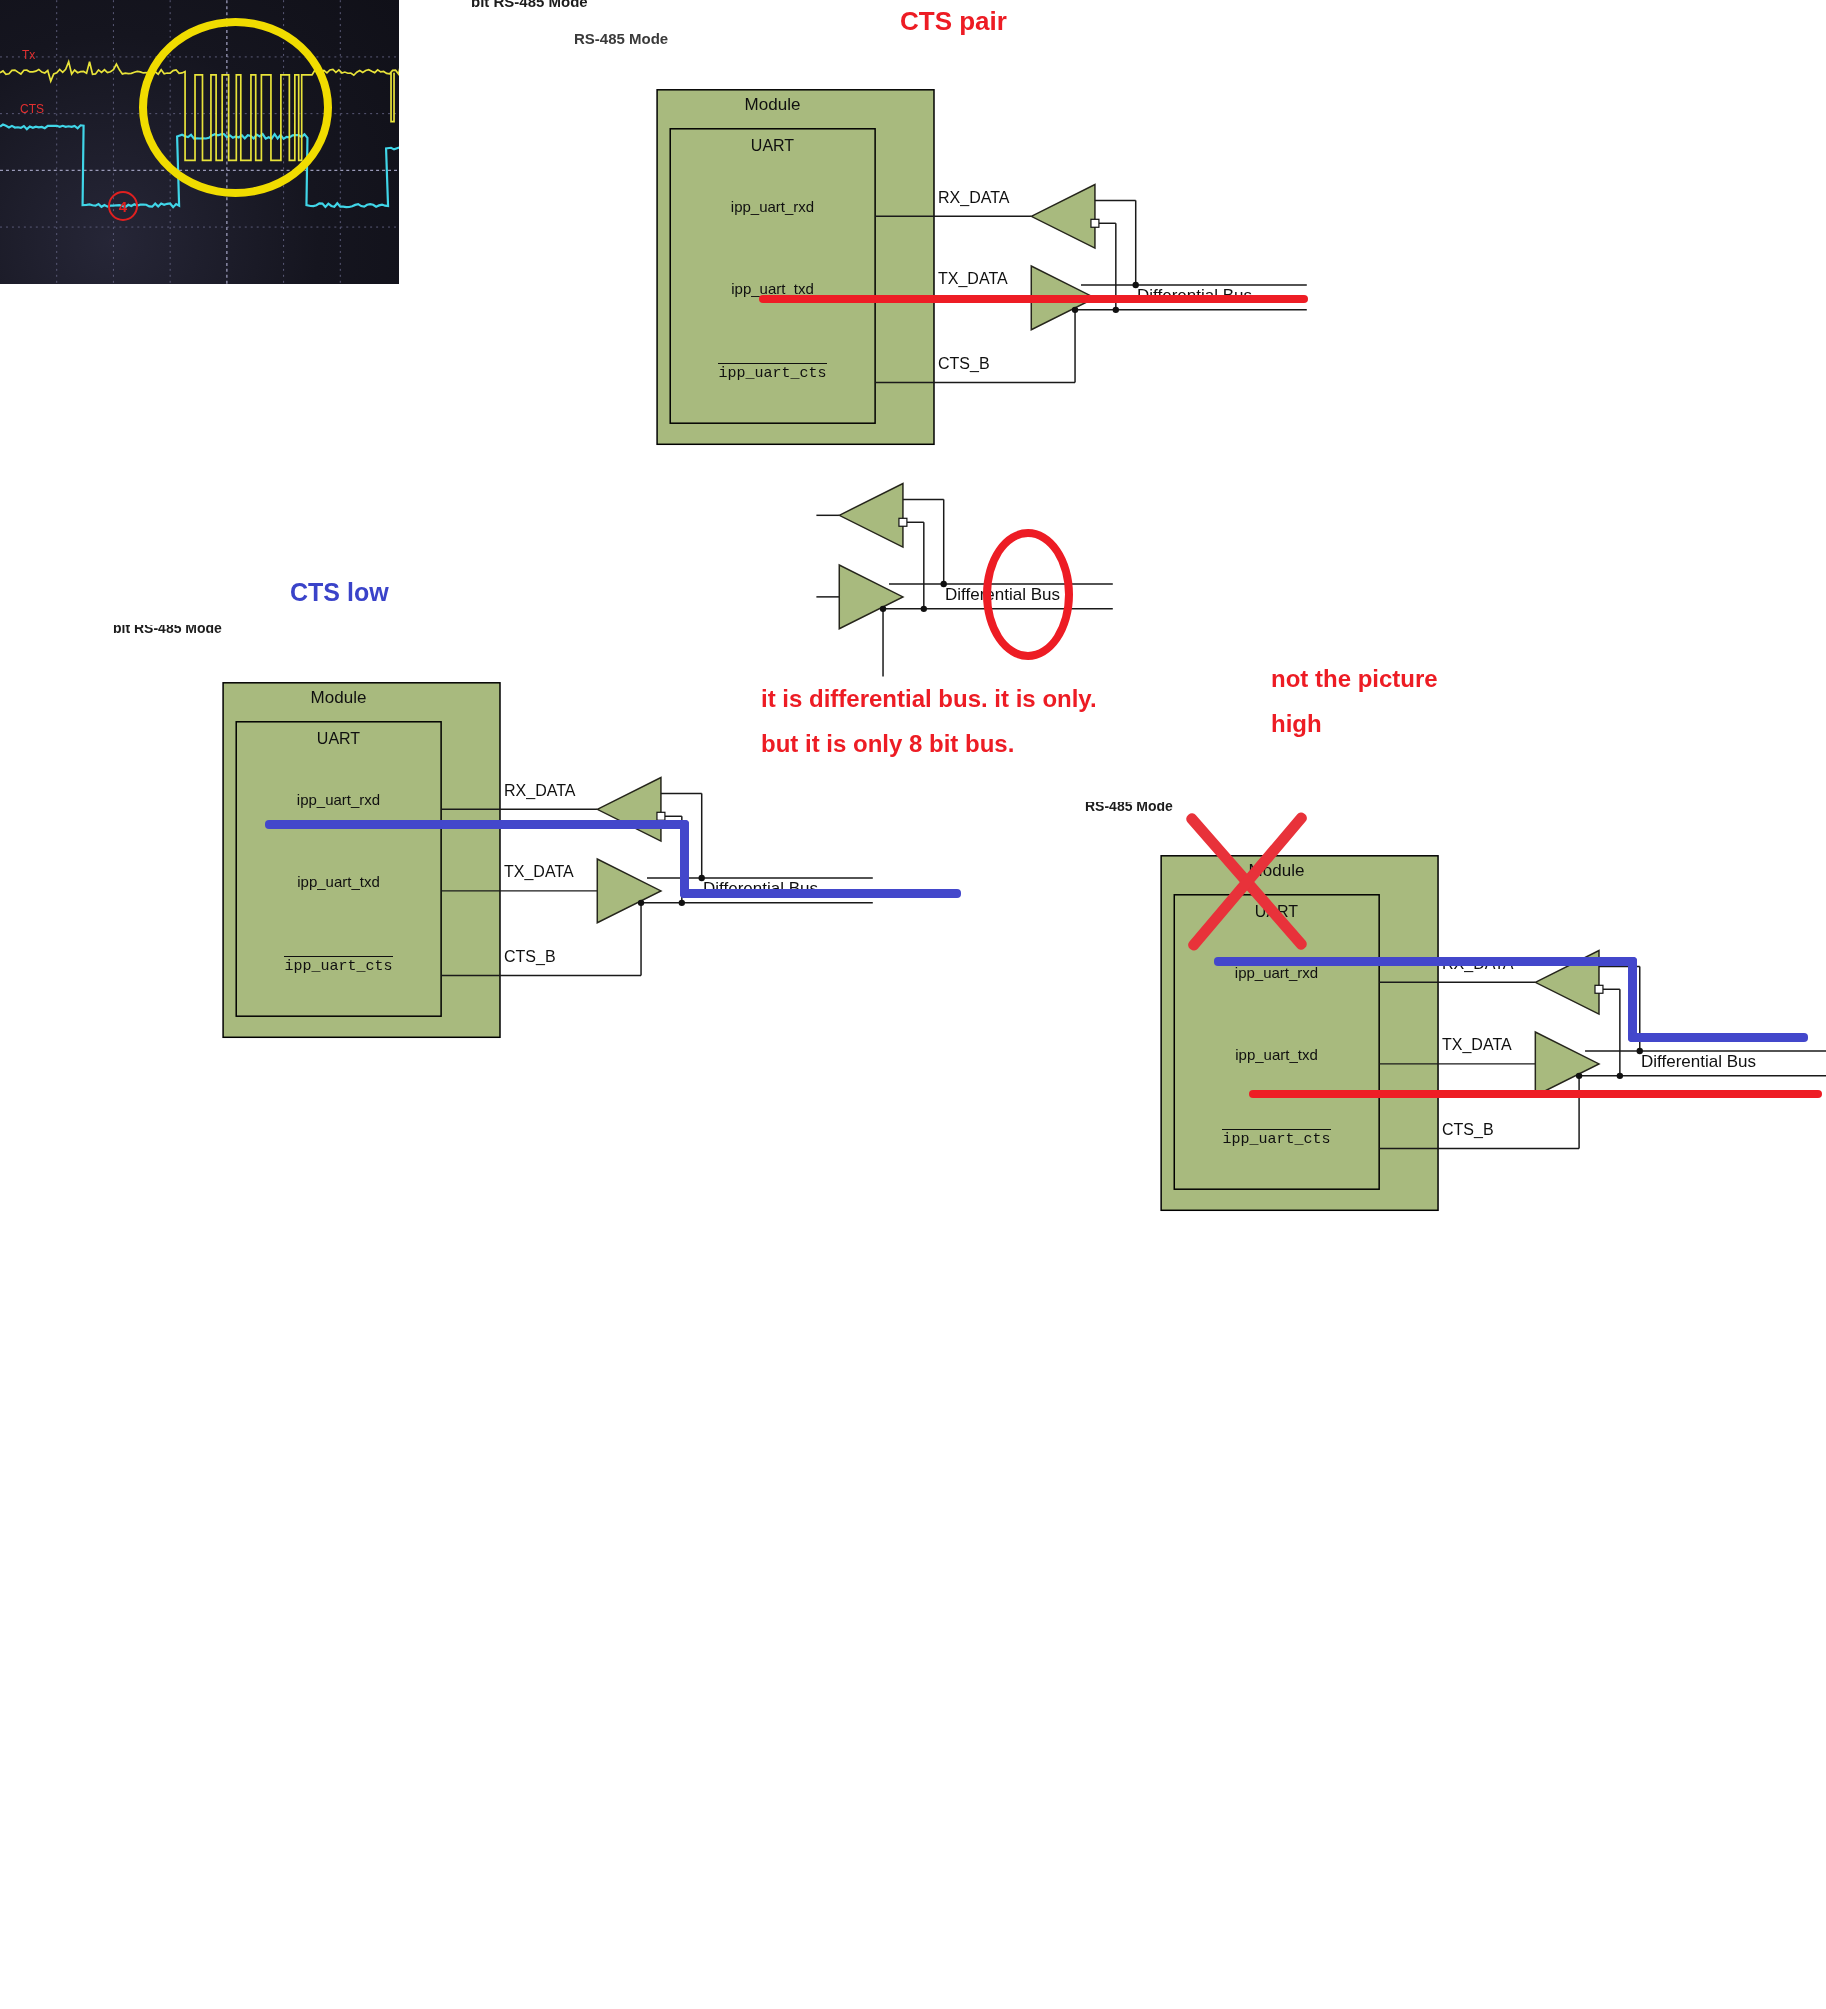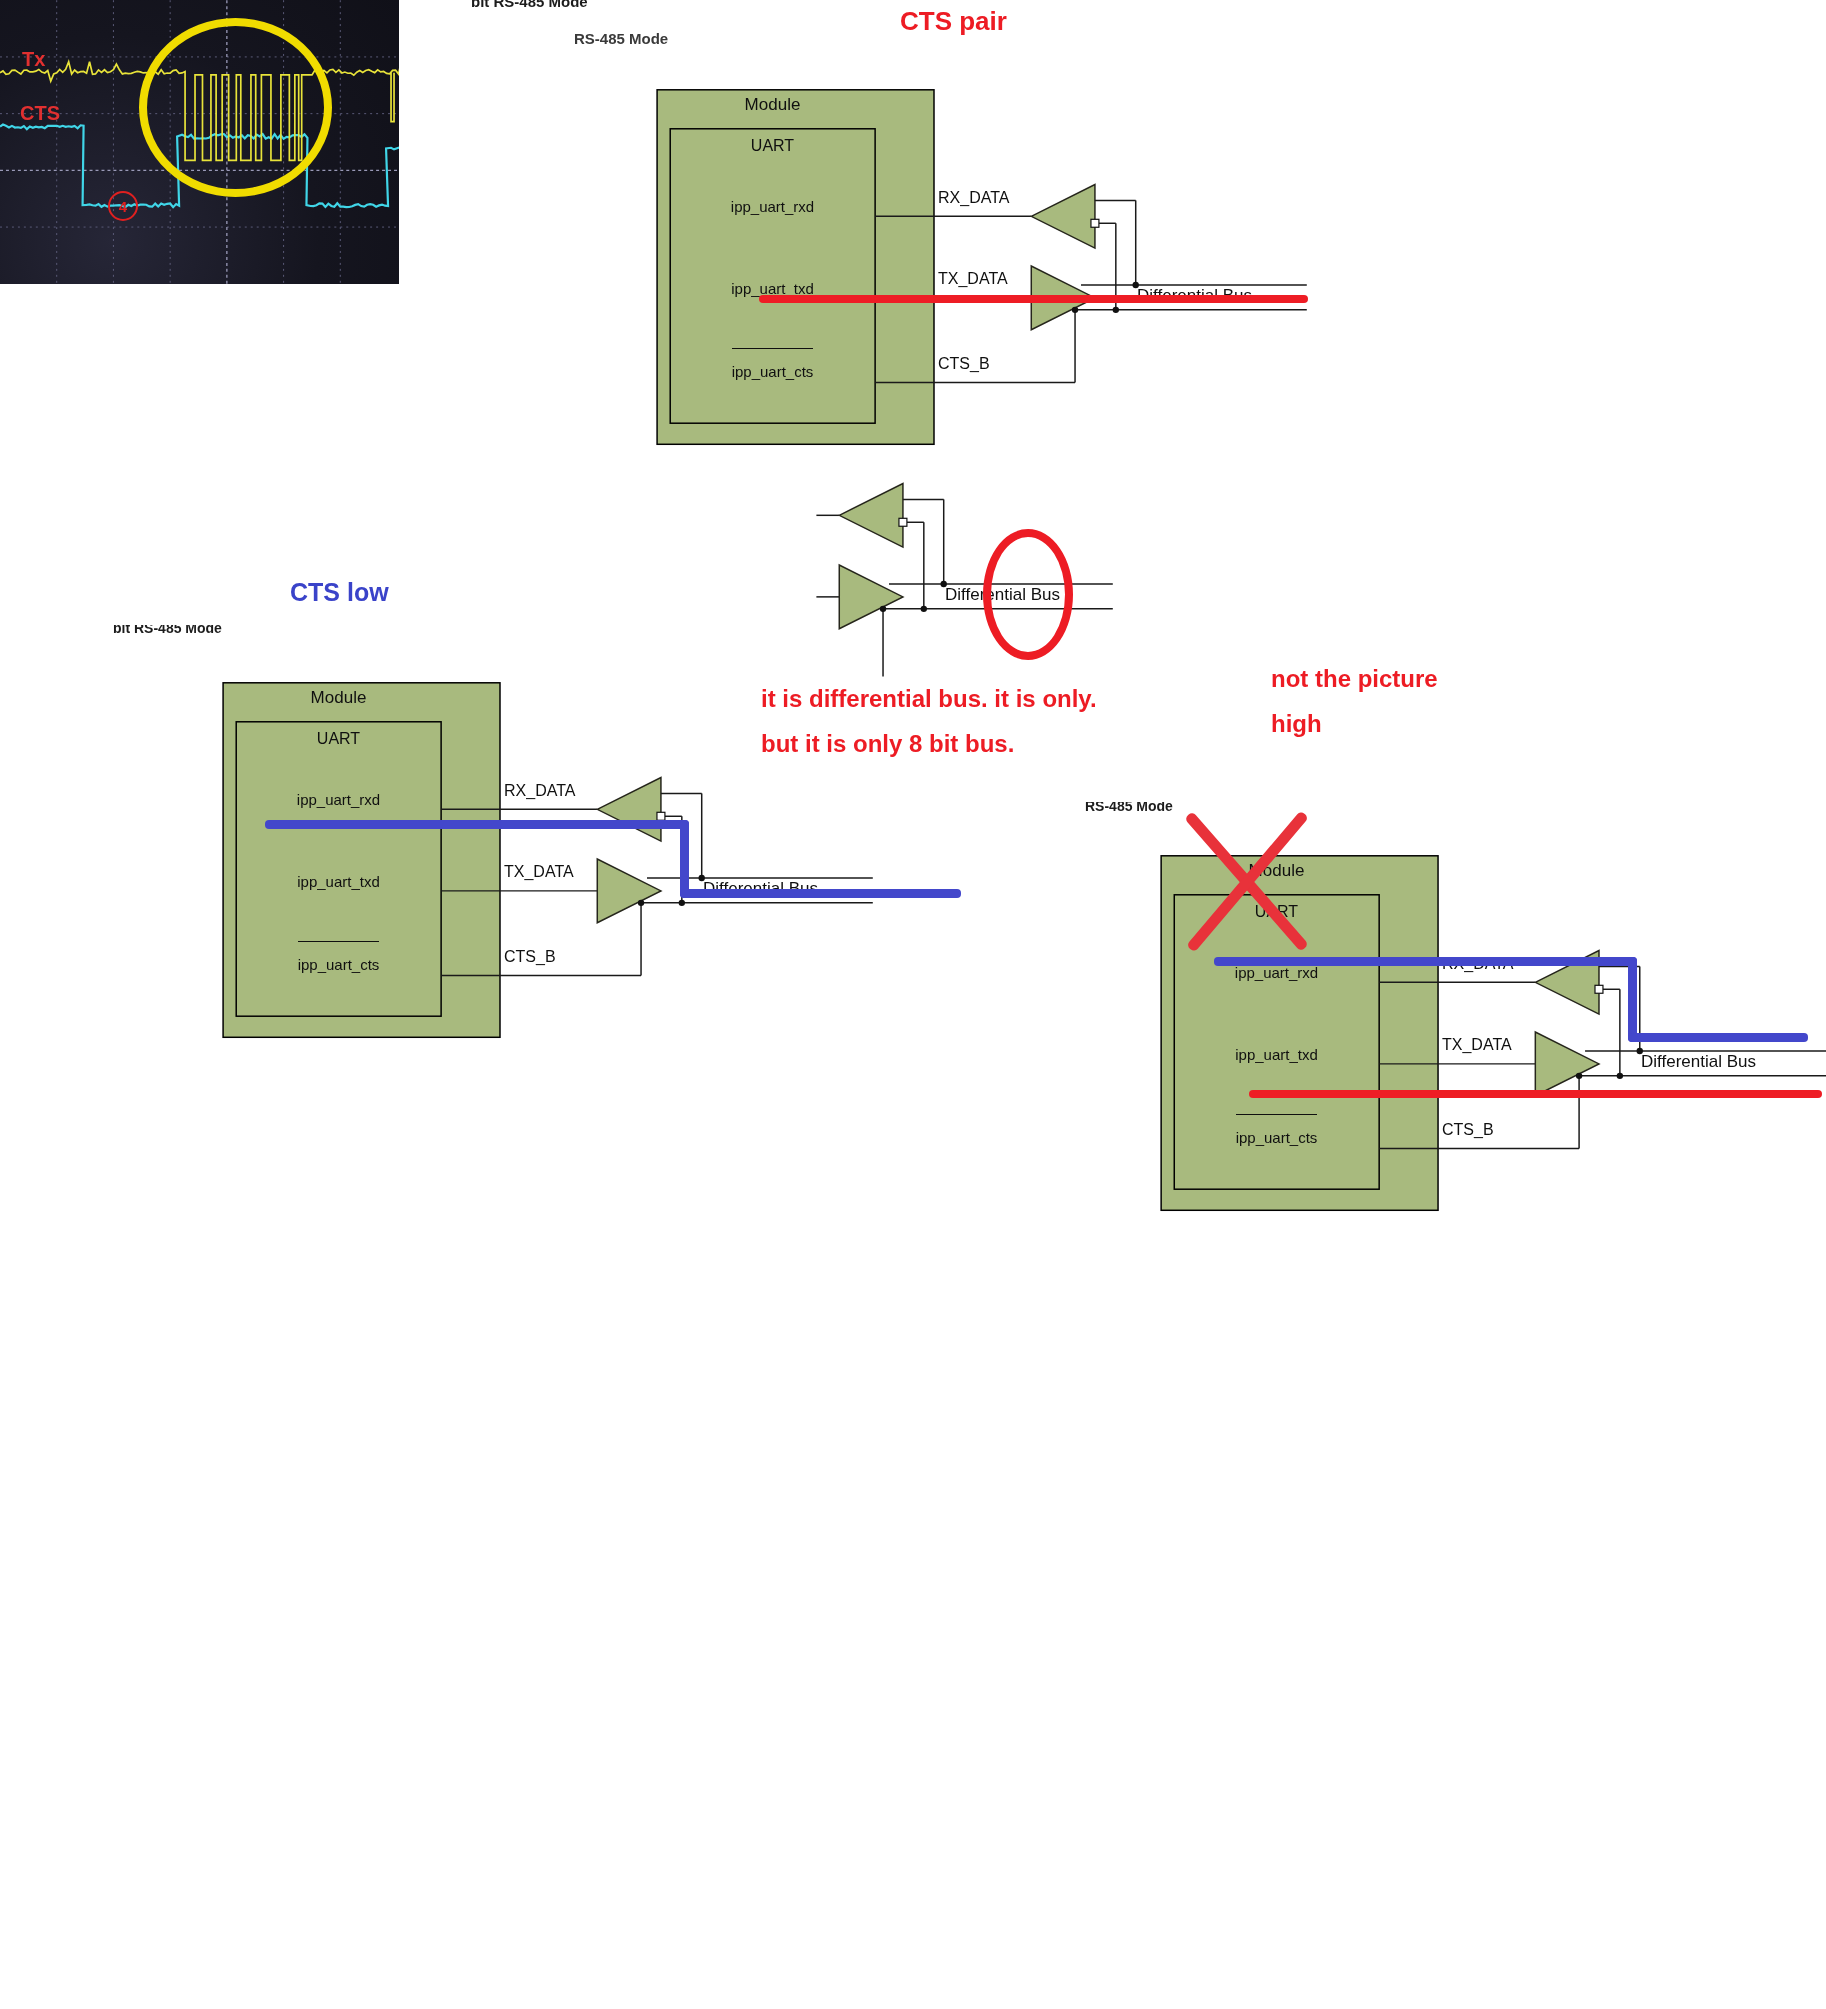--- a/index.html
+++ b/index.html
@@ -2,36 +2,36 @@
 <html><head>
 <meta charset="utf-8">
 <style>
   html,body{margin:0;padding:0;background:#fff;}
   #page{position:relative;width:1827px;height:2010px;background:#ffffff;overflow:hidden;
         font-family:"Liberation Sans","DejaVu Sans",sans-serif;}
   
   #scope{position:absolute;left:0;top:0;width:399px;height:284px;
          background:radial-gradient(circle at 28% 85%, #262637 0%, #15151f 55%, #101018 100%);
          overflow:hidden;}
-  .scope-label{position:absolute;color:#e23030;font-weight:bold;font-size:20px;z-index:5;}
+  .scope-label{position:absolute;color:#e23030;font-weight:normal;font-size:12px;z-index:5;}
   .hl-ellipse{position:absolute;border:8px solid #f0dc00;border-radius:50%;box-sizing:border-box;z-index:6;}
   .trig-circle{position:absolute;width:30px;height:30px;border:2.5px solid #e02020;border-radius:50%;
                box-sizing:border-box;z-index:6;display:flex;align-items:center;justify-content:center;
                color:#e02020;font-size:15px;font-weight:bold;}
   
   .crop-head{position:absolute;overflow:hidden;white-space:nowrap;}
   .crop-head span{display:block;font-weight:bold;color:#1c1c1c;}
   
   .ann{position:absolute;font-weight:bold;white-space:nowrap;z-index:60;}
   
   .diagram{position:absolute;z-index:10;}
   .diagram svg{position:absolute;left:0;top:0;z-index:1;overflow:visible;}
   .dlabel{position:absolute;color:#101010;z-index:2;white-space:nowrap;}
   .dlabel.ctr{text-align:center;}
-  .ovl{border-top:1.5px solid #101010;padding-top:14px;}
+  .ovl{border-top:1.5px solid #101010;padding-top:1px;font-family:Liberation Mono, monospace;}
   
   .seg{position:absolute;border-radius:4px;z-index:55;}
   .xstroke{position:absolute;width:177px;height:11px;background:#e8323a;border-radius:5px;z-index:58;}
   .red-ellipse{position:absolute;border:8px solid #ed1c24;border-radius:50%;box-sizing:border-box;z-index:57;}
 </style>
 </head>
 <body>
 
 <div id="page">
 

